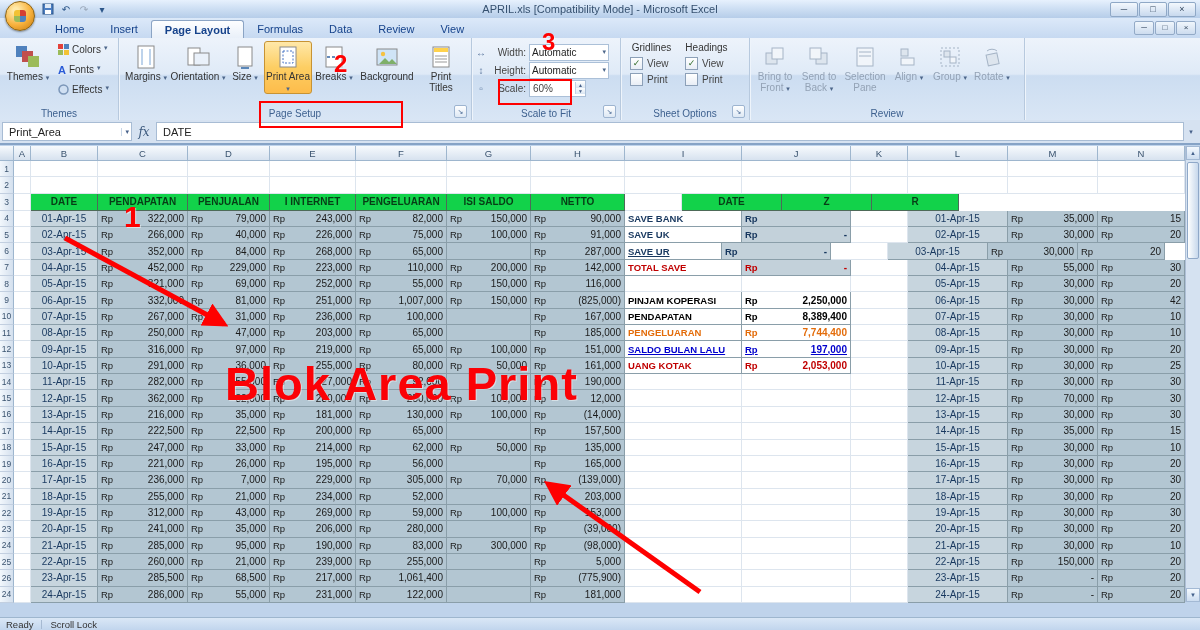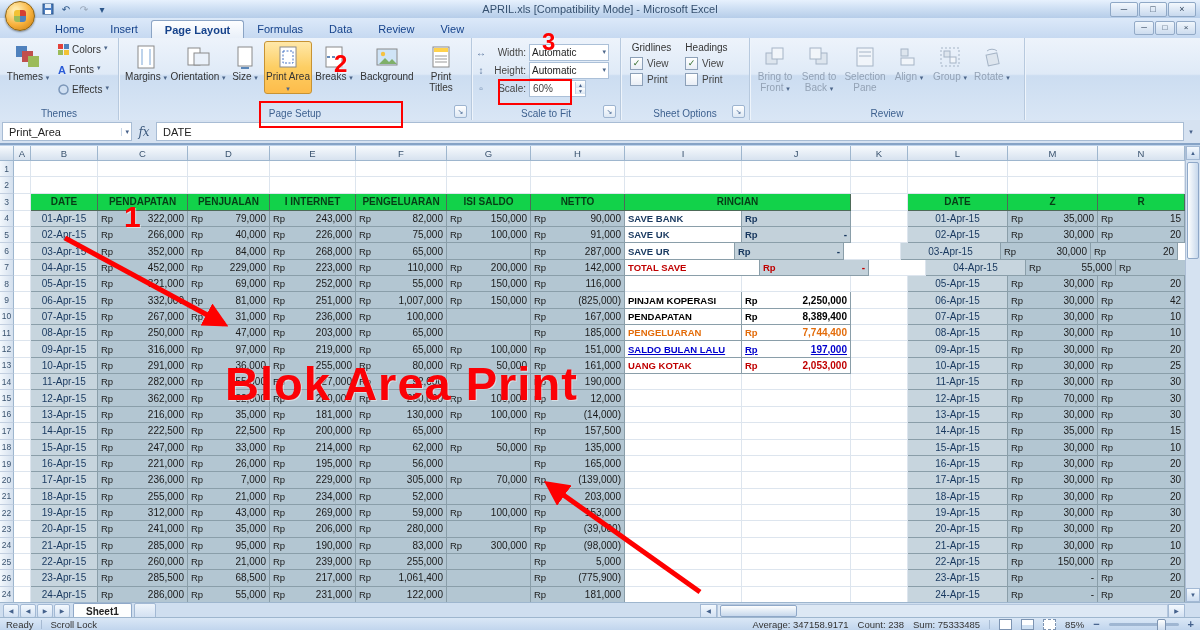--- a/index.html
+++ b/index.html
@@ -528,21 +528,20 @@
         <div class="grow" style="height: 17px;">
           <div class="rowh">3</div>
           <div class="cell" style="width: 17px;"></div>
           <div class="cell ghead" style="width: 67px;">DATE</div>
           <div class="cell ghead" style="width: 90px;">PENDAPATAN</div>
           <div class="cell ghead" style="width: 82px;">PENJUALAN</div>
           <div class="cell ghead" style="width: 86px;">I INTERNET</div>
           <div class="cell ghead" style="width: 91px;">PENGELUARAN</div>
           <div class="cell ghead" style="width: 84px;">ISI SALDO</div>
           <div class="cell ghead" style="width: 94px;">NETTO</div>
-          <div class="cell ghead" style="width: 226px;">RINCIAN</div>
           <div class="cell" style="width: 57px;"></div>
           <div class="cell ghead" style="width: 100px;">DATE</div>
           <div class="cell ghead" style="width: 90px;">Z</div>
           <div class="cell ghead" style="width: 87px;">R</div>
         </div>
         <div class="grow" style="height: 16.35px;">
           <div class="rowh">4</div>
           <div class="cell" style="width: 17px;"></div>
           <div class="cell datec" style="width: 67px;">01-Apr-15</div>
           <div class="cell blue money" style="width: 90px;">
@@ -646,21 +645,21 @@
           </div>
           <div class="cell blue money" style="width: 91px;">
             <span class="rp">Rp</span>
             <span class="amt">65,000</span>
           </div>
           <div class="cell blue" style="width: 84px;"></div>
           <div class="cell blue money" style="width: 94px;">
             <span class="rp">Rp</span>
             <span class="amt">287,000</span>
           </div>
-          <div class="cell rlab navy" style="width: 110px;">SAVE UR</div>
+          <div class="cell rlab navy" style="width: 97px; text-decoration: underline;">SAVE UR</div>
           <div class="cell rval money tint" style="width: 109px;">
             <span class="rp b navy">Rp</span>
             <span class="amt b navy">-</span>
           </div>
           <div class="cell" style="width: 57px;"></div>
           <div class="cell datec" style="width: 100px;">03-Apr-15</div>
           <div class="cell blue money" style="width: 90px;">
             <span class="rp">Rp</span>
             <span class="amt">30,000</span>
           </div>
@@ -690,21 +689,21 @@
             <span class="amt">110,000</span>
           </div>
           <div class="cell blue money" style="width: 84px;">
             <span class="rp">Rp</span>
             <span class="amt">200,000</span>
           </div>
           <div class="cell blue money" style="width: 94px;">
             <span class="rp">Rp</span>
             <span class="amt">142,000</span>
           </div>
-          <div class="cell rlab red" style="width: 135px;">TOTAL SAVE</div>
+          <div class="cell rlab red" style="width: 117px;">TOTAL SAVE</div>
           <div class="cell rval money tint" style="width: 109px;">
             <span class="rp b red">Rp</span>
             <span class="amt b red">-</span>
           </div>
           <div class="cell" style="width: 57px;"></div>
           <div class="cell datec" style="width: 100px;">04-Apr-15</div>
           <div class="cell blue money" style="width: 90px;">
             <span class="rp">Rp</span>
             <span class="amt">55,000</span>
           </div>
@@ -1520,57 +1519,25 @@
         </div>
       </div>
   </div>
 
   <div class="vscroll">
     <div class="varrow">▲</div>
     <div class="vthumb"></div>
     <div class="varrow vbottom">▼</div>
   </div>
 
-  <div class="tabbar">
-    <div class="navbtns">
-      <span>◀</span>
-      <span>◀</span>
-      <span>▶</span>
-      <span>▶</span>
-    </div>
-    <div class="sheettab">Sheet1</div>
-    <div class="instab"></div>
-    <div class="hscroll">
-      <span class="harrow">◀</span>
-      <div class="htrack">
-        <div class="hthumb"></div>
-      </div>
-      <span class="harrow">▶</span>
-    </div>
-  </div>
 
   <div class="statusbar">
     <span>Ready</span>
     <span class="sep"></span>
     <span>Scroll Lock</span>
-    <div class="sb-right">
-      <span>Average: 347158.9171</span>
-      <span>Count: 238</span>
-      <span>Sum: 75333485</span>
-      <span class="sep"></span>
-      <span class="viewico"></span>
-      <span class="viewico v2"></span>
-      <span class="viewico v3"></span>
-      <span>85%</span>
-      <span class="zbtn">−</span>
-      <div class="ztrack">
-        <div class="zthumb"></div>
-      </div>
-      <span class="zbtn">+</span>
-    </div>
   </div>
 
 
   <div class="redbox" style="left:259px;top:101px;width:140px;height:23px;"></div>
   <div class="redbox" style="left:498px;top:79px;width:70px;height:22px;"></div>
   <div class="stepnum" style="left:124px;top:200px;font-size:30px;">1</div>
   <div class="stepnum" style="left:334px;top:50px;font-size:24px;">2</div>
   <div class="stepnum" style="left:542px;top:28px;font-size:24px;">3</div>
   <div class="bigtext">Blok Area Print</div>
   <svg class="anno-svg" width="1200" height="630">

